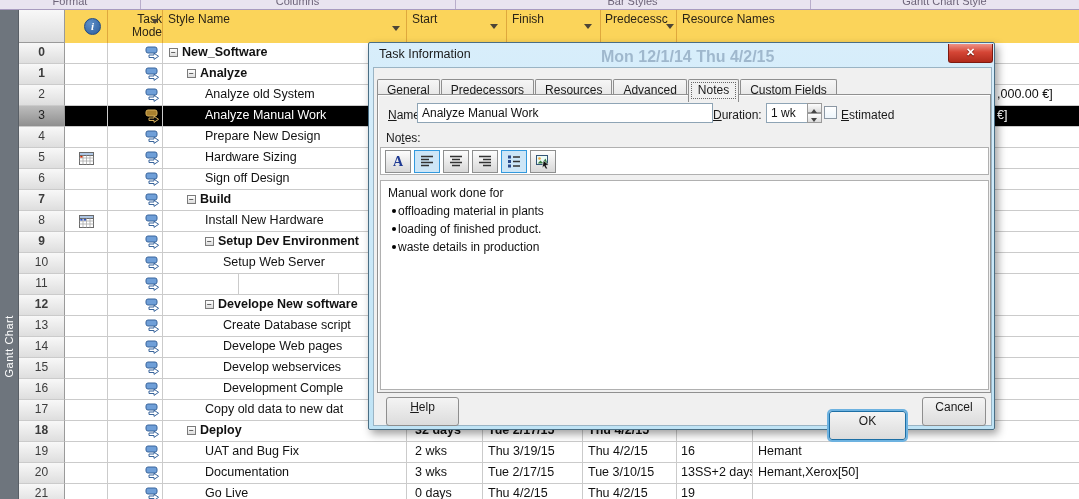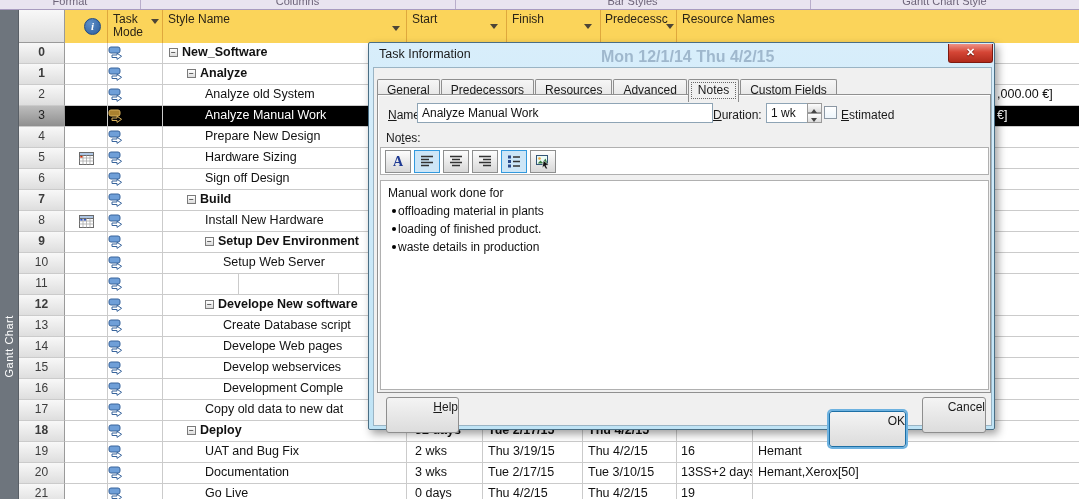--- a/index.html
+++ b/index.html
@@ -35,21 +35,21 @@
 
   .row { display:flex; height:21px; background:#fff; }
   .cell { border-right:1px solid #cbcbcb; border-bottom:1px solid #cbcbcb;
           font-size:12.5px; color:#111; overflow:hidden; white-space:nowrap; line-height:19px; }
   .c-num{width:46px;} .c-info{width:43px;} .c-mode{width:55px;} .c-name{width:244px;}
   .c-dur{width:76px;padding-left:8px;} .c-start{width:100px;padding-left:5px;} .c-fin{width:94px;padding-left:5px;}
   .c-pred{width:76px;padding-left:4px;} .c-res{width:326px;padding-left:5px;}
   .c-num { background:linear-gradient(#f8f8f8,#dedede); border-right:1px solid #9a9a9a; text-align:center;
            font-size:12px; color:#3c3c3c; }
   .c-info { text-align:center; } .c-info svg { margin-top:4px; }
-  .c-mode { text-align:left; } .c-mode svg { margin-top:3px; }
+  .c-mode { text-align:right; } .c-mode svg { margin-top:3px; }
   .c-name .nm { font-size:12.5px; }
   .row.summary .nm, .row.summary .cell { font-weight:bold; }
   .minus { display:inline-block; width:9px; height:9px; border:1px solid #7a7a7a; background:linear-gradient(#fff,#dcdcdc);
            font:8px/7px "DejaVu Sans Mono", monospace; color:#222; text-align:center; margin-right:4px; vertical-align:1px; }
   .row.selected { background:#000; }
   .row.selected .cell { color:#fff; }
   .row.selected .c-num { background:linear-gradient(#bdbdbd,#8f8f8f); color:#222; }
   .mi-pill { fill:#6f9fd8; stroke:#39659c; } .mi-arrow { fill:#fff; stroke:#39659c; stroke-width:1; }
   .row.selected .mi-pill { fill:#a9812f; stroke:#d7b05a; }
   .row.selected .mi-arrow { fill:#0a0a0a; stroke:#d7b05a; }
@@ -88,23 +88,23 @@
   .notes-tools { position:absolute; left:2px; top:52px; width:609px; height:28px; background:#fff;
                  border:1px solid #b0b0b0; display:flex; align-items:center; padding-left:4px; gap:3px; }
   .tb { width:26px; height:23px; border:1px solid #8e8f8f; background:linear-gradient(#fdfdfd,#d8d8d8);
         padding:0; display:flex; align-items:center; justify-content:center; }
   .tb.active { background:#cde6f7; border-color:#3399dd; }
   .notes-box { position:absolute; left:2px; top:85px; width:609px; height:210px; background:#fff;
                border:1px solid #b0b0b0; font-size:12px; color:#111; }
   .note-line { margin:5px 0 3px 7px; }
   .bl { display:flex; align-items:center; gap:2px; margin:4px 0 0 11px; height:14px; }
   .bd { width:4px; height:4px; background:#000; border-radius:50%; flex:none; }
-  .dlg-btn { position:absolute; height:36px; border:1px solid #8e8e8e; border-radius:3px;
+  .dlg-btn { position:absolute; height:29px; border:1px solid #8e8e8e; border-radius:3px;
              background:linear-gradient(#f4f4f4,#dcdcdc); font:12px "Liberation Sans",sans-serif; color:#1a1a1a;
-             text-align:right; line-height:19px; }
+             text-align:center; line-height:19px; }
   .btn-help { left:17px; top:354px; width:73px; }
   .btn-ok { left:460px; top:368px; width:77px; border:1px solid #1d6fa5; box-shadow:0 0 0 2px #6db2e0; }
   .btn-cancel { left:553px; top:354px; width:64px; }
 </style>
 </head>
 <body>
 
 <div class="app">
 
   <div class="ribbon">

